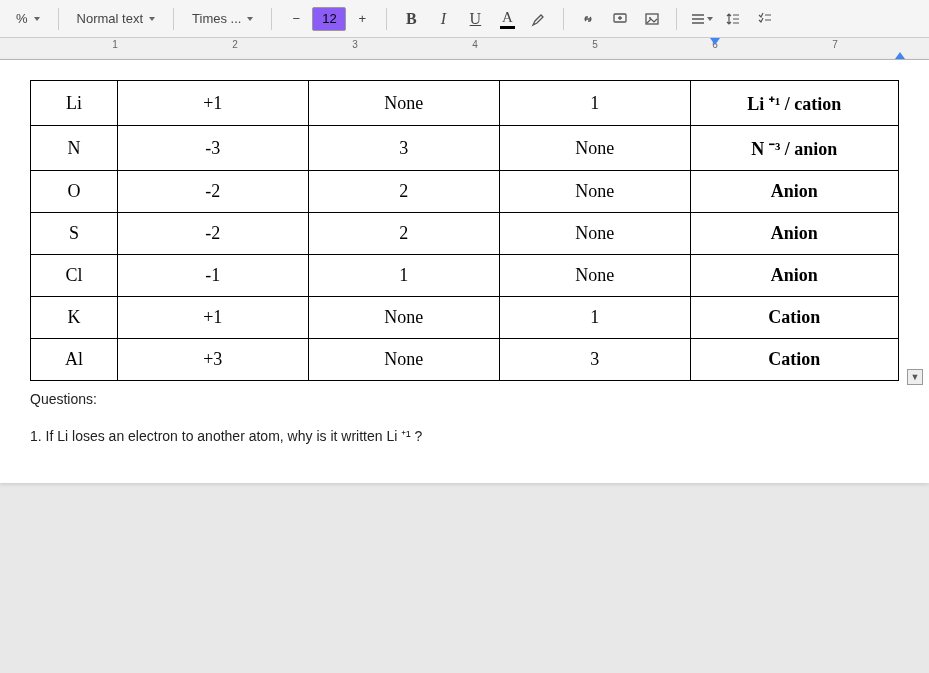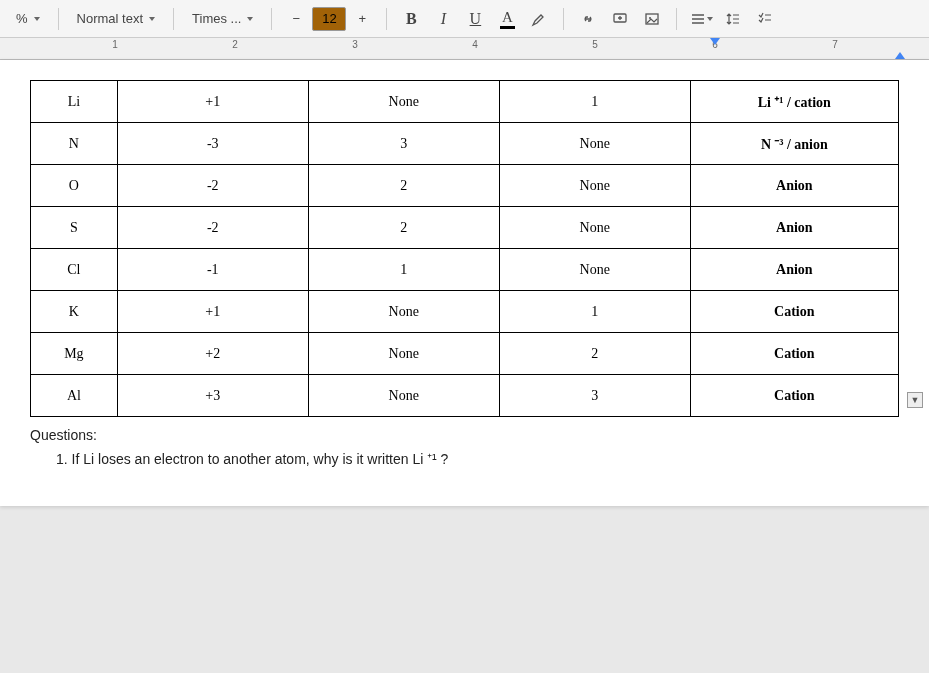--- a/index.html
+++ b/index.html
@@ -49,21 +49,21 @@
       display: flex; align-items: center; justify-content: center;
       border-radius: 3px; cursor: pointer;
       color: #444;
     }
     .font-size-box {
       display: flex; align-items: center; gap: 2px;
     }
     .font-size-input {
       width: 34px; height: 24px;
       border: 1px solid #999;
-      background: #a16207;
+      background: #8b5cf6;
       text-align: center;
       font-size: 13px;
       border-radius: 2px;
     }
     .bold { font-weight: bold; font-family: 'Times New Roman', serif; font-size: 16px;}
     .italic { font-style: italic; font-family: 'Times New Roman', serif; font-size: 16px;}
     .underline { text-decoration: underline; font-family: 'Times New Roman', serif; font-size: 16px;}
     .text-color { font-family: 'Times New Roman', serif; font-size: 15px; border-bottom: 3px solid #000; padding: 0 2px;}
     .ruler {
       height: 22px;
@@ -93,43 +93,42 @@
       margin: 0 auto;
       padding: 20px 30px 10px 30px;
       box-shadow: 0 1px 4px rgba(0,0,0,0.15);
       font-family: 'Times New Roman', serif;
       color: #000;
       position: relative;
     }
     table.data-table {
       border-collapse: collapse;
       width: 100%;
-      font-size: 14px;
+      font-size: 18px;
     }
     table.data-table td {
       border: 1px solid #000;
       padding: 10px 6px;
       text-align: center;
       vertical-align: middle;
       height: 42px;
     }
     table.data-table td:first-child { width: 10%; }
     table.data-table td:nth-child(2) { width: 22%; }
     table.data-table td:nth-child(3) { width: 22%; }
     table.data-table td:nth-child(4) { width: 22%; }
     table.data-table td:nth-child(5) { width: 24%; font-weight: bold; }
     .questions {
       margin-top: 10px;
       font-family: Arial, sans-serif;
       font-size: 14px;
       color: #222;
     }
-    .questions-title { font-size: 14px; margin-bottom: 6px; }
+    .questions-title { font-size: 14px; margin-bottom: 19px; }
     .question-item {
-      margin-left: 26px;
       margin-bottom: 28px;
       font-size: 14px;
     }
     .scroll-arrow {
       position: absolute;
       right: 6px;
       bottom: 98px;
       width: 16px; height: 16px;
       border: 1px solid #999;
       background: #eee;
@@ -273,27 +272,20 @@
           <td>Anion</td>
         </tr>
         <tr>
           <td>K</td>
           <td>+1</td>
           <td>None</td>
           <td>1</td>
           <td>Cation</td>
         </tr>
         <tr>
-          <td>Mg</td>
-          <td>+2</td>
-          <td>None</td>
-          <td>2</td>
-          <td>Cation</td>
-        </tr>
-        <tr>
           <td>Al</td>
           <td>+3</td>
           <td>None</td>
           <td>3</td>
           <td>Cation</td>
         </tr>
       </tbody>
   </table>
 
   <div class="questions">

